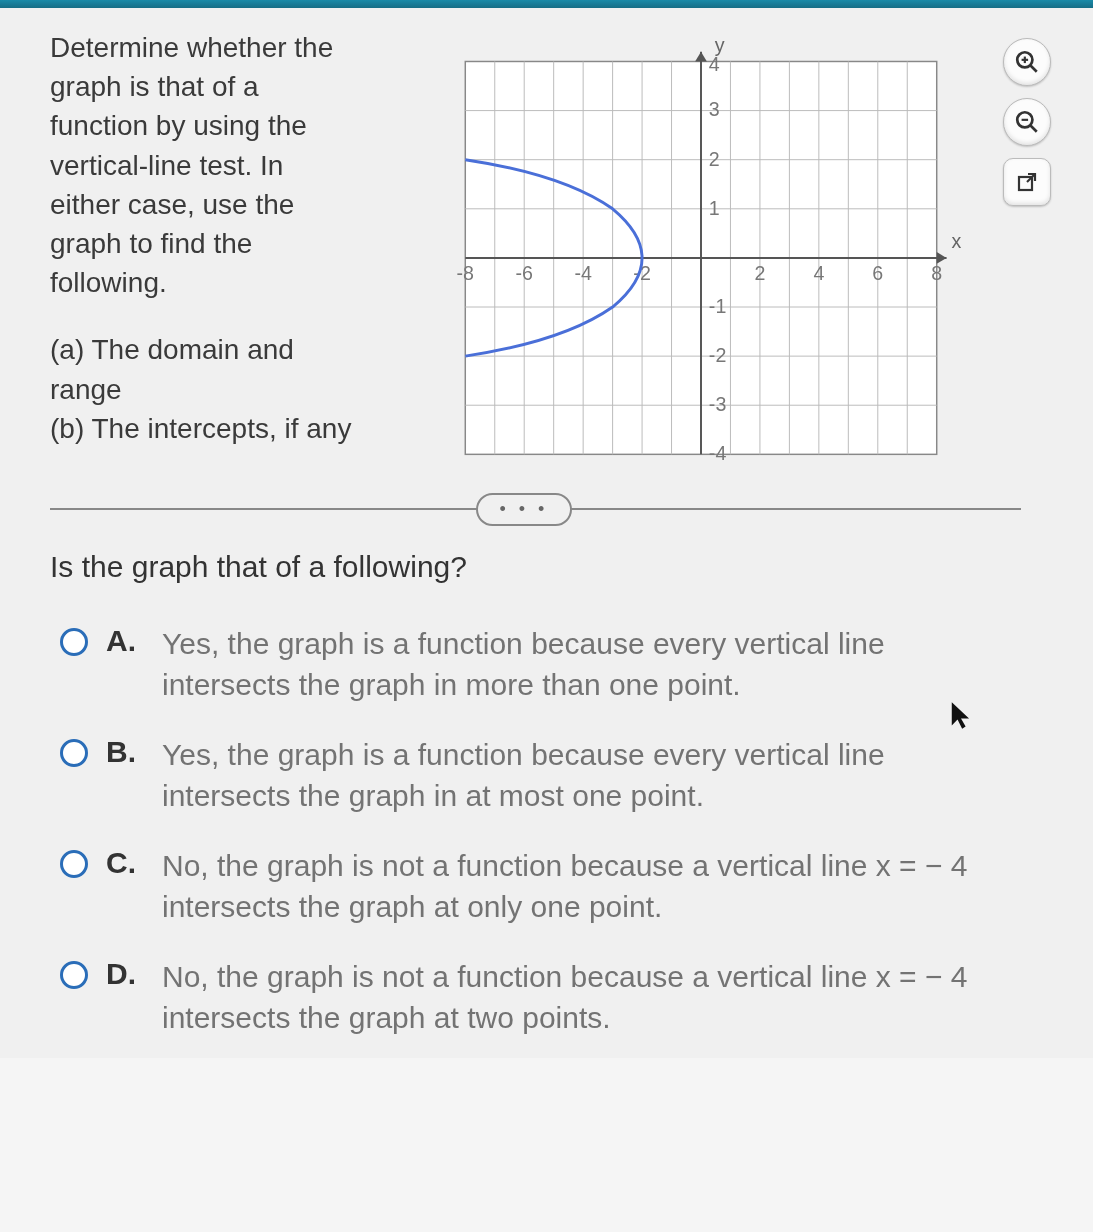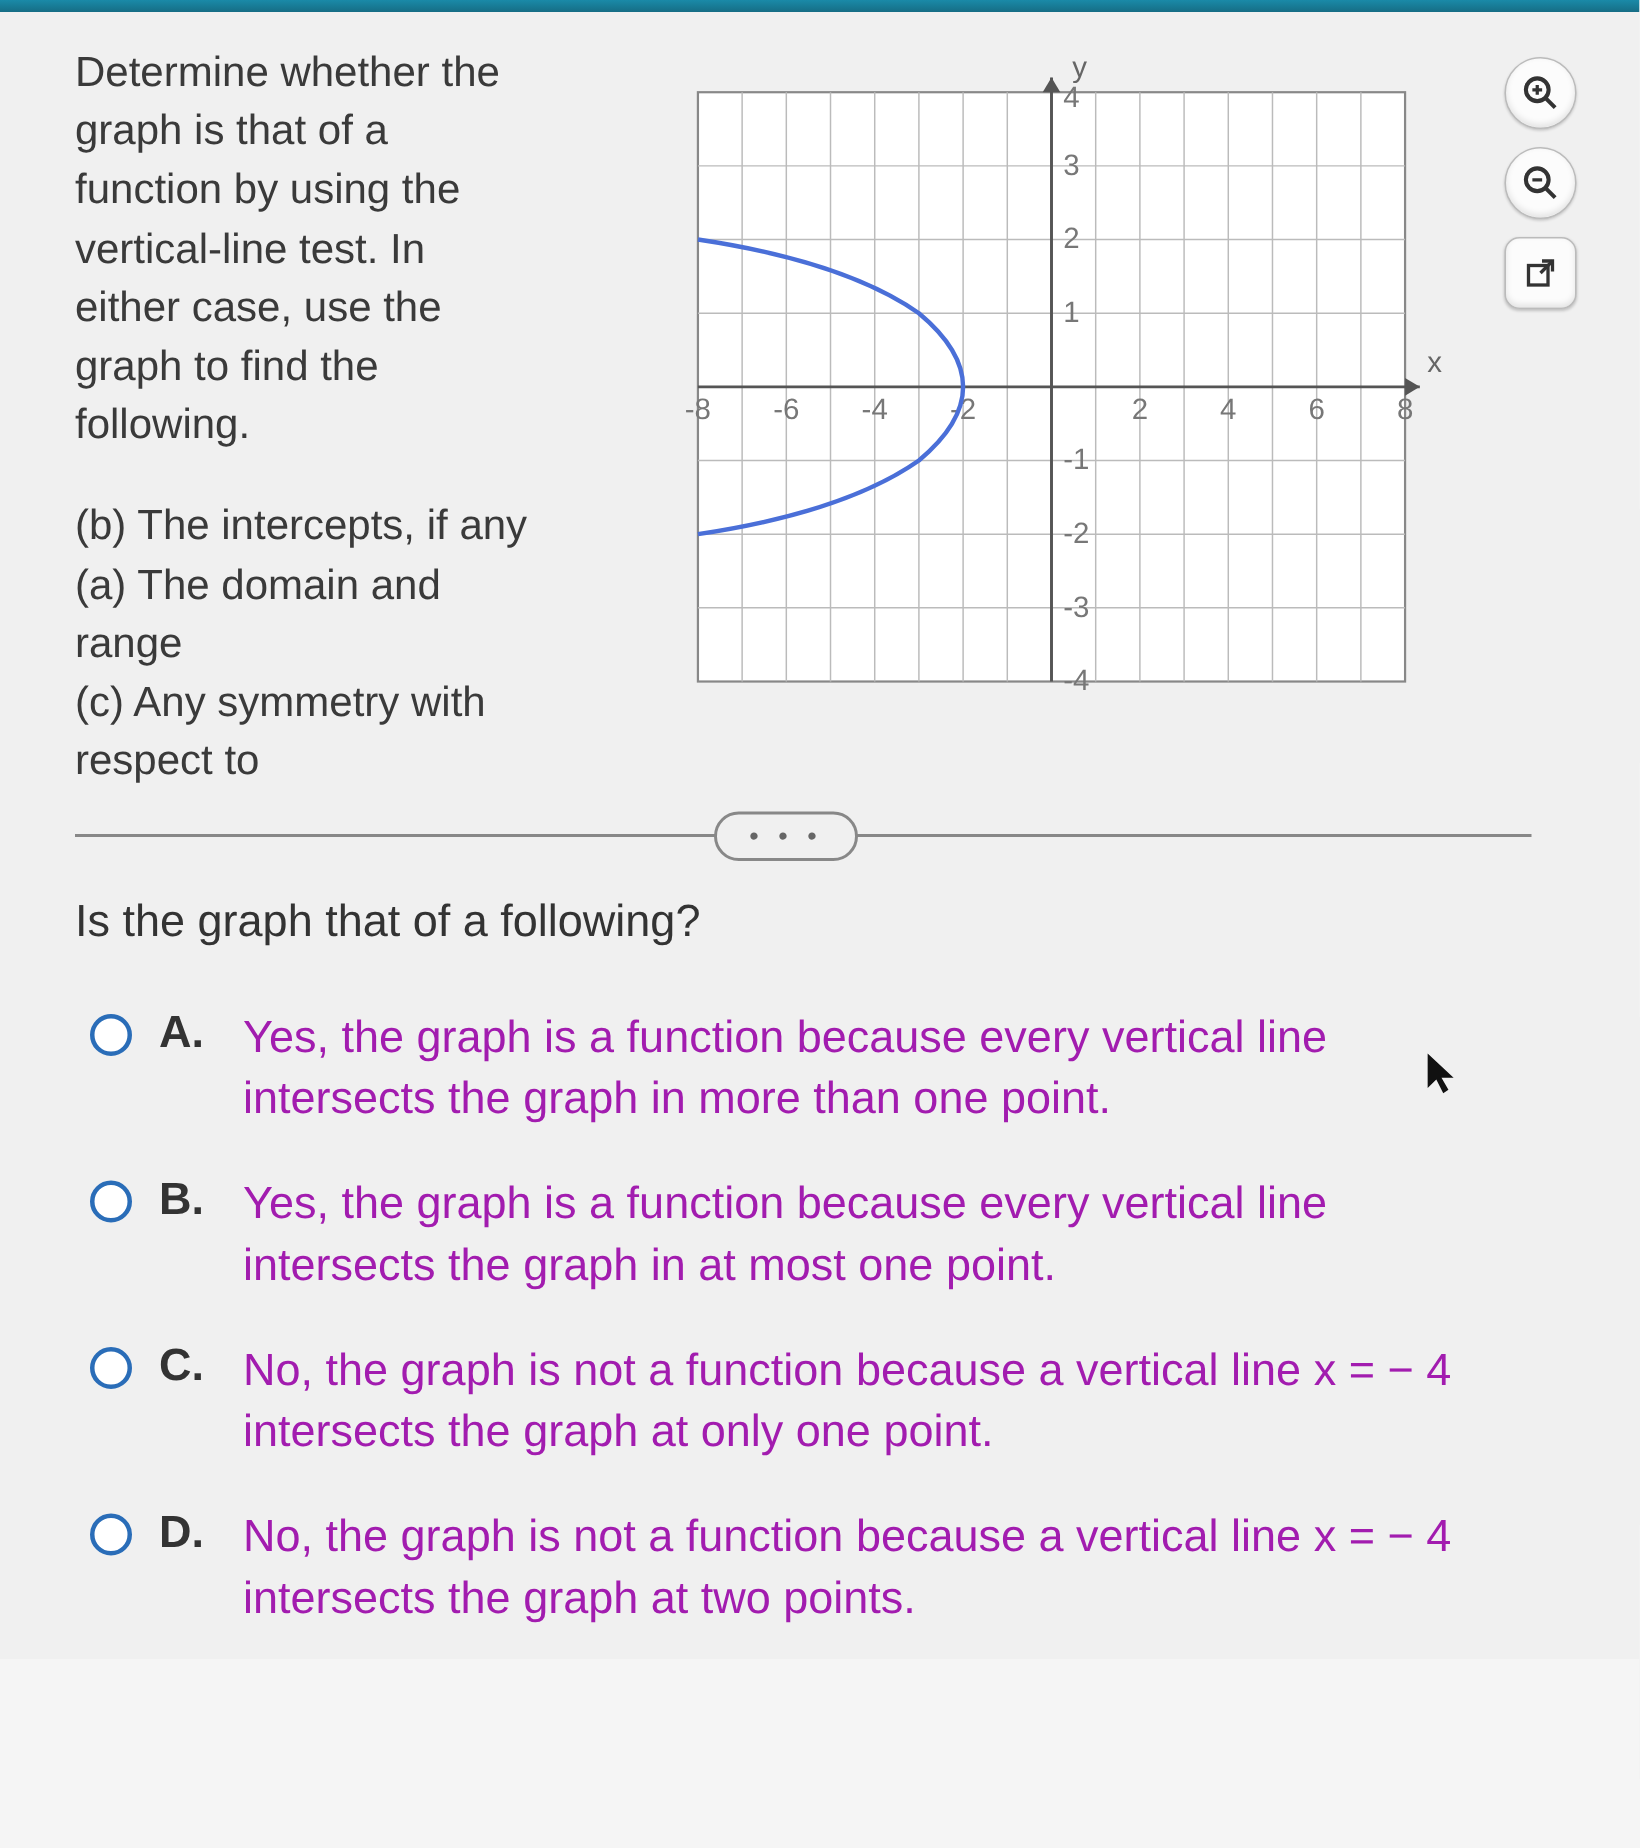--- a/index.html
+++ b/index.html
@@ -117,21 +117,21 @@
     cursor: pointer;
   }
   .opt-label {
     flex: 0 0 38px;
     font-size: 30px;
     font-weight: bold;
     color: #333;
   }
   .opt-text {
     font-size: 30px;
-    color: #a21caf;
+    color: #737373;
     line-height: 1.35;
     flex: 1;
   }
   .cursor-arrow {
     position: absolute;
     right: 120px;
     top: 700px;
     font-size: 28px;
     color: #111;
   }
@@ -139,23 +139,22 @@
 </head>
 <body>
 
 <div class="top-bar"></div>
 
 <div class="content">
 
   <div class="top-section">
     <div class="problem-text">
       <div class="main-q">Determine whether the graph is that of a function by using the vertical-line test. In either case, use the graph to find the following.</div>
+      <div>(a) The domain and range</div>
       <div>(b) The intercepts, if any</div>
-      <div>(a) The domain and range</div>
-      <div>(c) Any symmetry with respect to</div>
     </div>
 
     <div class="graph-area">
       <svg class="graph-svg" viewBox="0 0 560 450">
 
         <rect x="40" y="30" width="480" height="400" fill="#fff" stroke="#888" stroke-width="1.5"></rect>
 
         <g stroke="#bbb" stroke-width="1">
           <line x1="70" y1="30" x2="70" y2="430"></line>
           <line x1="100" y1="30" x2="100" y2="430"></line>

